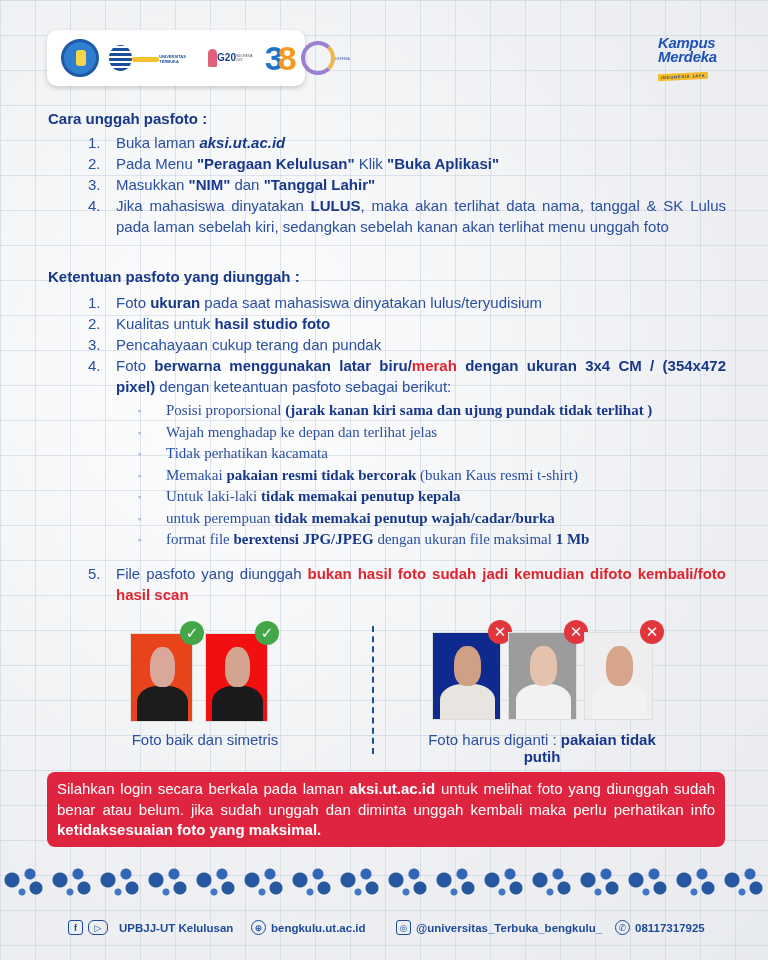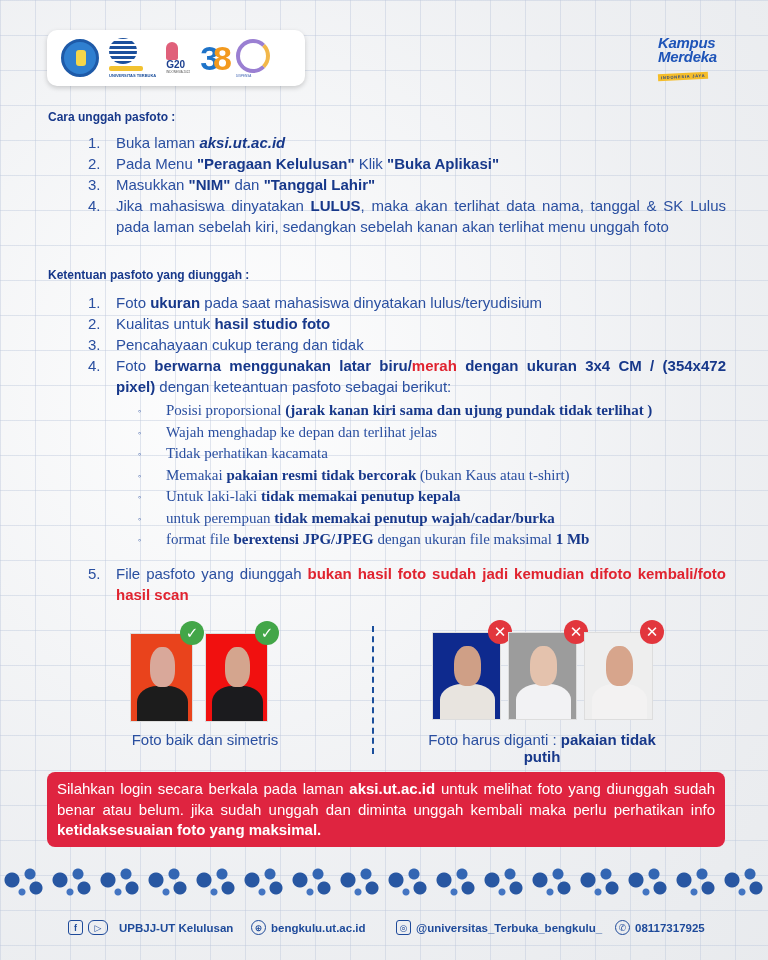--- a/index.html
+++ b/index.html
@@ -14,40 +14,40 @@
       linear-gradient(90deg, rgba(190,200,220,0.45) 1px, transparent 1px),
       radial-gradient(ellipse at 30% 40%, rgba(255,255,255,0.9), rgba(235,237,240,0.6) 60%, rgba(225,228,232,0.6));
     background-size: 35px 35px, 35px 35px, 100% 100%;
   }
   .logo-bar {
     position: absolute; left: 47px; top: 30px; width: 258px; height: 56px;
     background: #fff; border-radius: 10px;
     box-shadow: 0 2px 5px rgba(0,0,0,0.18);
     display: flex; align-items: center; gap: 10px; padding: 0 14px;
   }
-  .logo { display: flex; flex-direction: column; justify-content: center; }
+  .logo { display: flex; flex-direction: row; align-items: center; justify-content: center; }
   .logo-kemdik { width: 38px; height: 38px; border-radius: 50%; background: #2f7fd0; border: 3px solid #1e5aa8; position: relative; }
   .logo-kemdik::after { content: ""; position: absolute; left: 12px; top: 8px; width: 10px; height: 16px; background: #f5d64a; border-radius: 3px; }
   .logo-ut-globe { width: 28px; height: 26px; border-radius: 50%;
     background: repeating-linear-gradient(0deg, #1b4f9c 0 3px, #fff 3px 5px); }
   .logo-ut-book { width: 34px; height: 5px; background: #f2c230; border-radius: 2px; margin-top: 2px; }
   .logo-ut-text { font-size: 4px; color: #1b4f9c; font-weight: bold; margin-top: 2px; }
   .logo-g20-top { width: 12px; height: 18px; background: #e0607a; border-radius: 6px 6px 2px 2px; }
   .logo-g20-text { font-size: 10px; font-weight: bold; color: #1b3f8f; line-height: 10px; }
   .logo-g20-sub { font-size: 3px; color: #555; }
   .logo-38 { font-size: 34px; font-weight: bold; line-height: 34px; letter-spacing: -6px; }
   .logo-38 .d3 { color: #1e73c8; } .logo-38 .d8 { color: #f39a1e; }
   .logo-ring { width: 34px; height: 34px; border-radius: 50%; border: 4px solid #9a7fd2; border-right-color: #f2b74a; }
   .logo-ring-text { font-size: 3px; color: #3a5fb0; margin-top: 1px; }
 
   .km { position: absolute; left: 658px; top: 36px; width: 70px; }
   .km-line { font-size: 15px; font-weight: bold; color: #1e54b8; line-height: 14px; font-style: italic; letter-spacing: -0.3px; }
   .km-tag { margin-top: 1px; background: #f5bd2a; color: #1b3f8f; font-size: 4px; font-weight: bold; letter-spacing: 0.8px; padding: 1px 3px; transform: rotate(-3deg); display: inline-block; }
 
-  .section-title { position: absolute; left: 48px; font-size: 12px; font-weight: bold; color: #17388a; }
+  .section-title { position: absolute; left: 48px; font-size: 15px; font-weight: bold; color: #17388a; }
   .list { position: absolute; left: 88px; width: 638px; font-size: 15px; line-height: 21px; color: #2a4fa0; }
   .list li { list-style: none; display: flex; }
   .list .num { width: 28px; flex: none; }
   .list .txt { flex: 1; text-align: justify; }
   b { color: #17388a; font-weight: bold; }
   .red { color: #e0232f; font-weight: bold; margin-top: 20px; }
   .sub { position: absolute; left: 138px; width: 588px; font-size: 15px; line-height: 20.5px; color: #2a4fa0; }
   .sub li { list-style: none; display: flex; }
   .sub .dot { width: 28px; flex: none; font-size: 9px; padding-top: 1px; }
   .sub .txt { flex: 1; text-align: justify; font-family: Liberation Serif, serif; }
@@ -139,21 +139,21 @@
     <li>
       <span class="num">1.</span>
       <span class="txt"><span>Foto </span><b>ukuran</b><span> pada saat mahasiswa dinyatakan lulus/teryudisium</span></span>
     </li>
     <li>
       <span class="num">2.</span>
       <span class="txt"><span>Kualitas untuk </span><b>hasil studio foto</b></span>
     </li>
     <li>
       <span class="num">3.</span>
-      <span class="txt"><span>Pencahayaan cukup terang dan tidak</span></span>
+      <span class="txt"><span>Pencahayaan cukup terang dan pundak</span></span>
     </li>
     <li>
       <span class="num">4.</span>
       <span class="txt"><span>Foto </span><b>berwarna menggunakan latar biru/</b><span class="red">merah</span><b> dengan ukuran 3x4 CM / (354x472 pixel)</b><span> dengan keteantuan pasfoto sebagai berikut:</span></span>
     </li>
   </ul>
 <ul class="sub" id="sublist" style="top:400px">
     <li>
       <span class="dot">◦</span>
       <span class="txt"><span>Posisi proporsional </span><b>(jarak kanan kiri sama dan ujung pundak tidak terlihat )</b></span>
@@ -161,21 +161,21 @@
     <li>
       <span class="dot">◦</span>
       <span class="txt"><span>Wajah menghadap ke depan dan terlihat jelas</span></span>
     </li>
     <li>
       <span class="dot">◦</span>
       <span class="txt"><span>Tidak perhatikan kacamata</span></span>
     </li>
     <li>
       <span class="dot">◦</span>
-      <span class="txt"><span>Memakai </span><b>pakaian resmi tidak bercorak</b><span> (bukan Kaus atau t-shirt)</span></span>
+      <span class="txt"><span>Memakai </span><b>pakaian resmi tidak bercorak</b><span> (bukan Kaus resmi t-shirt)</span></span>
     </li>
     <li>
       <span class="dot">◦</span>
       <span class="txt"><span>Untuk laki-laki </span><b>tidak memakai penutup kepala</b></span>
     </li>
     <li>
       <span class="dot">◦</span>
       <span class="txt"><span>untuk perempuan </span><b>tidak memakai penutup wajah/cadar/burka</b></span>
     </li>
     <li>

